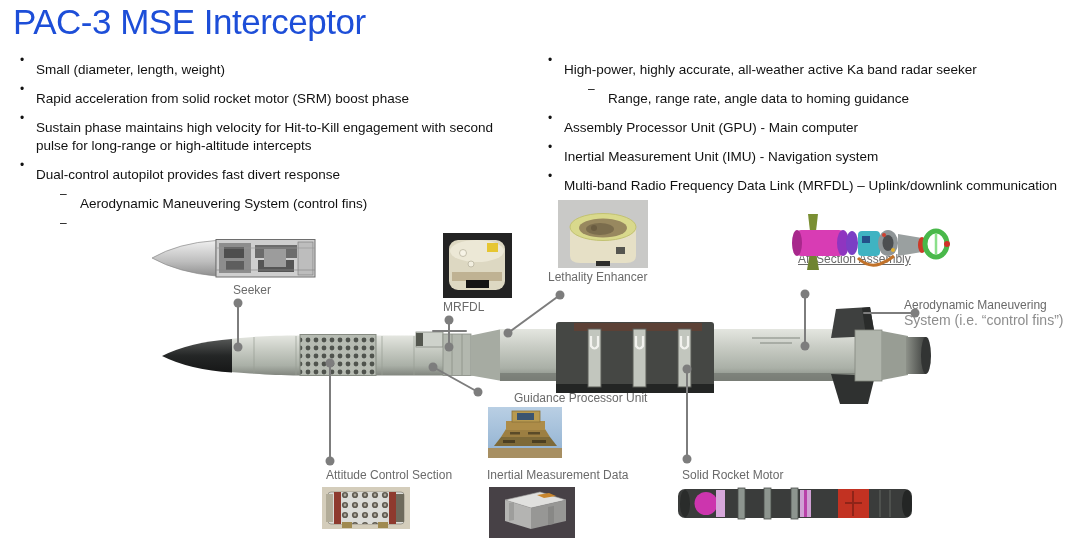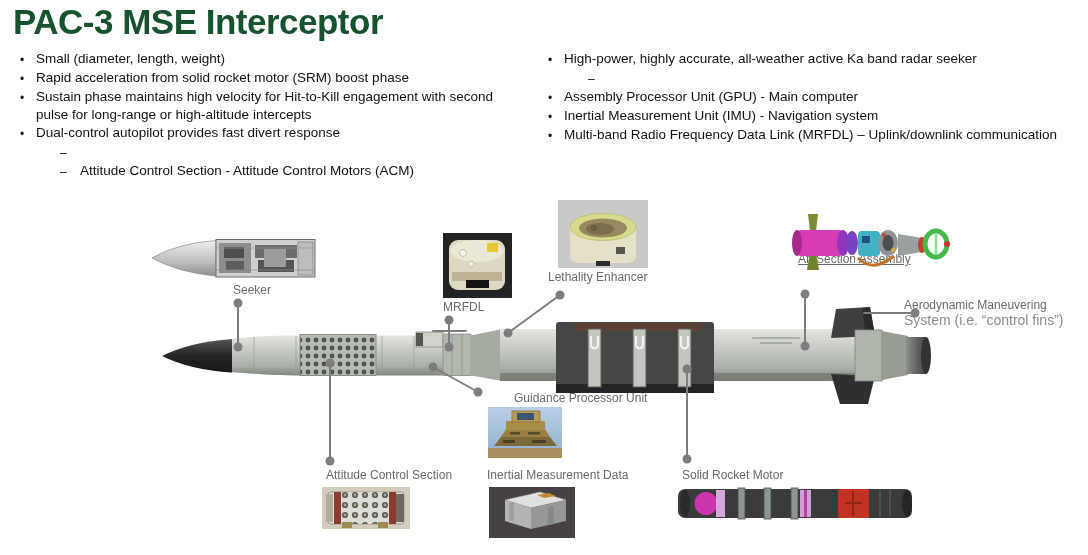--- a/index.html
+++ b/index.html
@@ -4,28 +4,28 @@
 <style>
   html,body{margin:0;padding:0;}
   body{
     width:1088px;height:555px;position:relative;overflow:hidden;
     background:#ffffff;
     font-family:"Liberation Sans", sans-serif;
     color:#1a1a1a;
   }
   .title{
     position:absolute;left:13px;top:2px;
-    font-size:35px;font-weight:bold;color:#14532d;letter-spacing:-0.5px;
+    font-size:35px;font-weight:normal;color:#1d4ed8;letter-spacing:-0.5px;
   }
   .bullets{position:absolute;top:50px;font-size:13.5px;line-height:18px;color:#111;}
   .bullets.left{left:20px;width:515px;}
   .bullets.right{left:548px;width:530px;}
   .b{display:flex;align-items:flex-start;}
   .b .m{width:16px;flex:0 0 16px;text-align:left;font-size:12px;padding-top:1px;}
-  .b .t{flex:1;}
+  .b .t{flex:1;margin-top:11px;}
   .b.sub{padding-left:40px;}
   .b.sub .m{width:20px;flex:0 0 20px;}
   .dlabel{
     position:absolute;font-size:12px;color:#6a6a6a;white-space:nowrap;
   }
   .dlabel .l2{display:block;color:#8d8d8d;font-size:14px;}
   svg.diagram{position:absolute;left:0;top:0;}
 </style>
 </head>
 <body>
@@ -44,34 +44,35 @@
   <div class="b" style="width:476px;">
     <span class="m">•</span>
     <span class="t">Sustain phase maintains high velocity for Hit-to-Kill engagement with second pulse for long-range or high-altitude intercepts</span>
   </div>
   <div class="b">
     <span class="m">•</span>
     <span class="t">Dual-control autopilot provides fast divert response</span>
   </div>
   <div class="b sub">
     <span class="m">–</span>
+    <span class="t">Aerodynamic Maneuvering System (control fins)</span>
   </div>
   <div class="b sub">
     <span class="m">–</span>
-    <span class="t">Attitude Control Section - Attitude Control Motors (ACM)</span>
   </div>
 </div>
 
 <div class="bullets right">
   <div class="b">
     <span class="m">•</span>
     <span class="t">High-power, highly accurate, all-weather active Ka band radar seeker</span>
   </div>
   <div class="b sub">
     <span class="m">–</span>
+    <span class="t">Range, range rate, angle data to homing guidance</span>
   </div>
   <div class="b">
     <span class="m">•</span>
     <span class="t">Assembly Processor Unit (GPU) - Main computer</span>
   </div>
   <div class="b">
     <span class="m">•</span>
     <span class="t">Inertial Measurement Unit (IMU) - Navigation system</span>
   </div>
   <div class="b">

